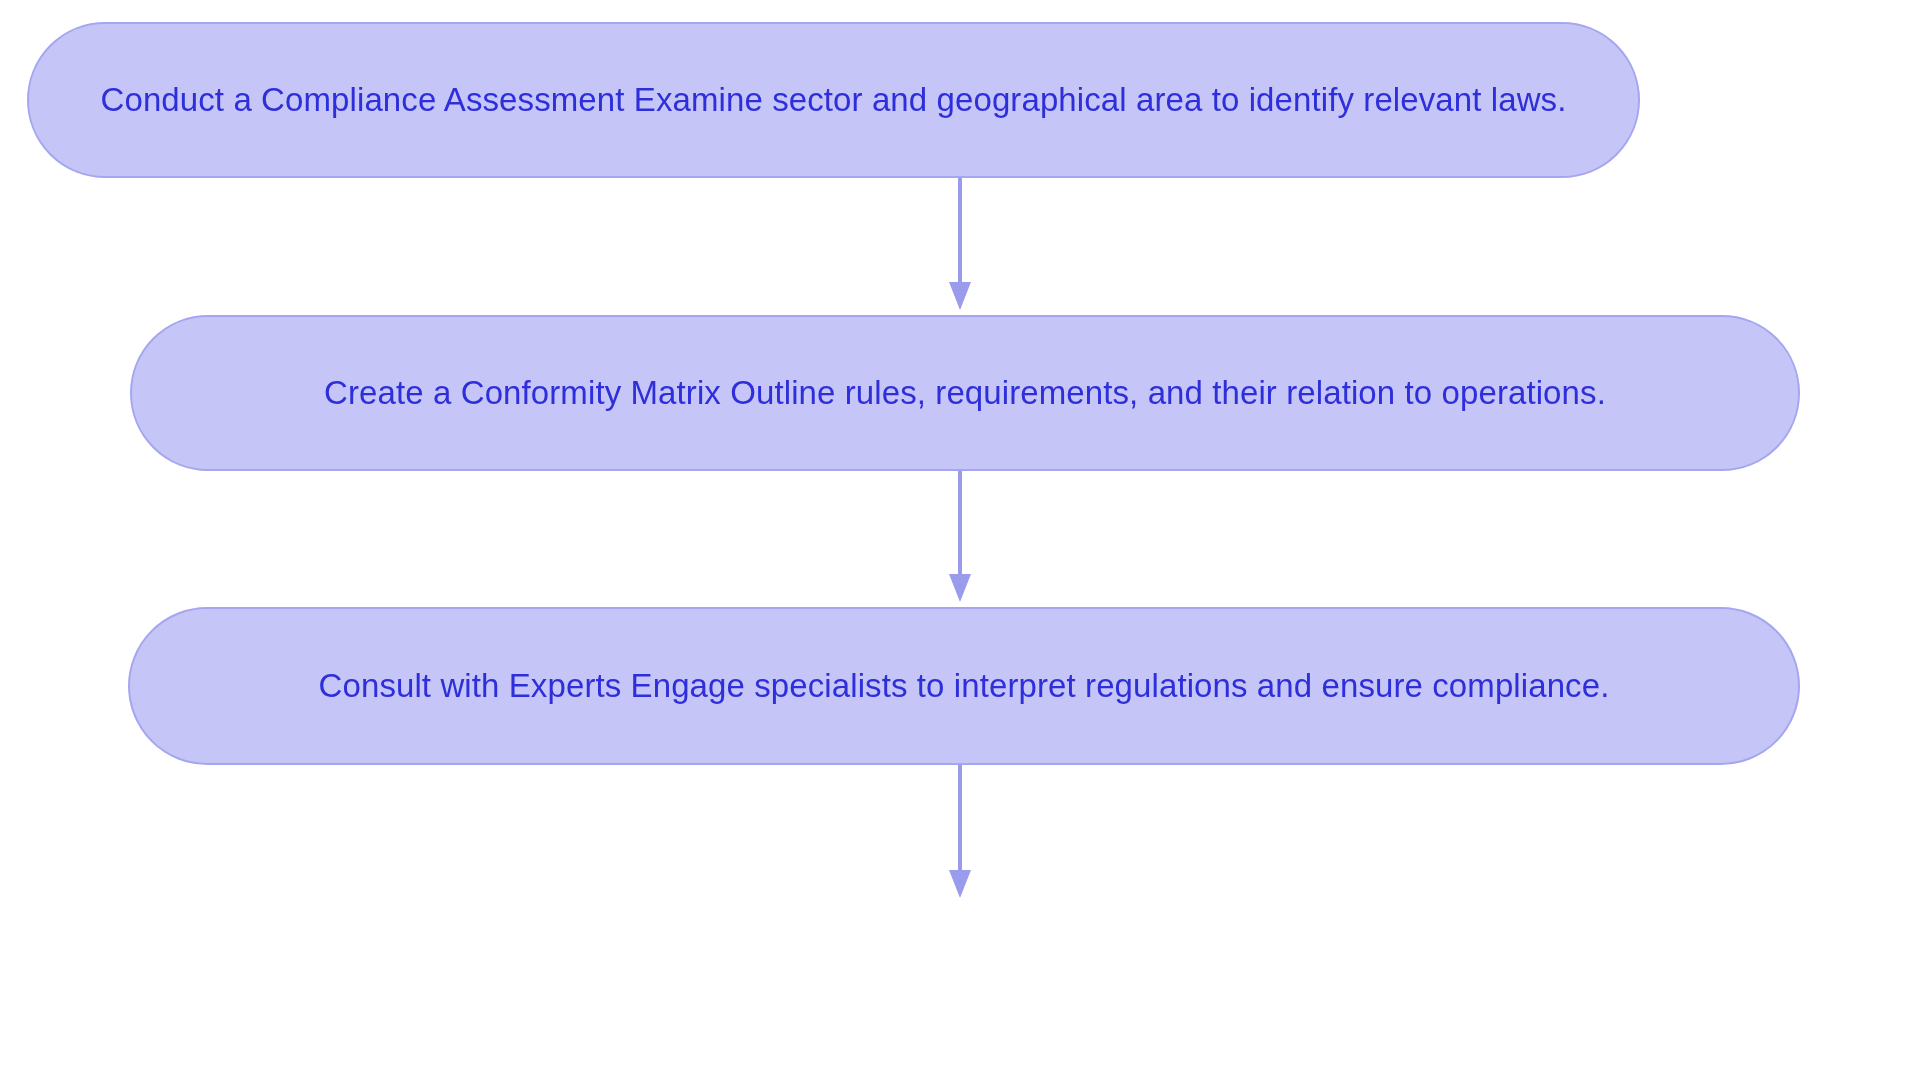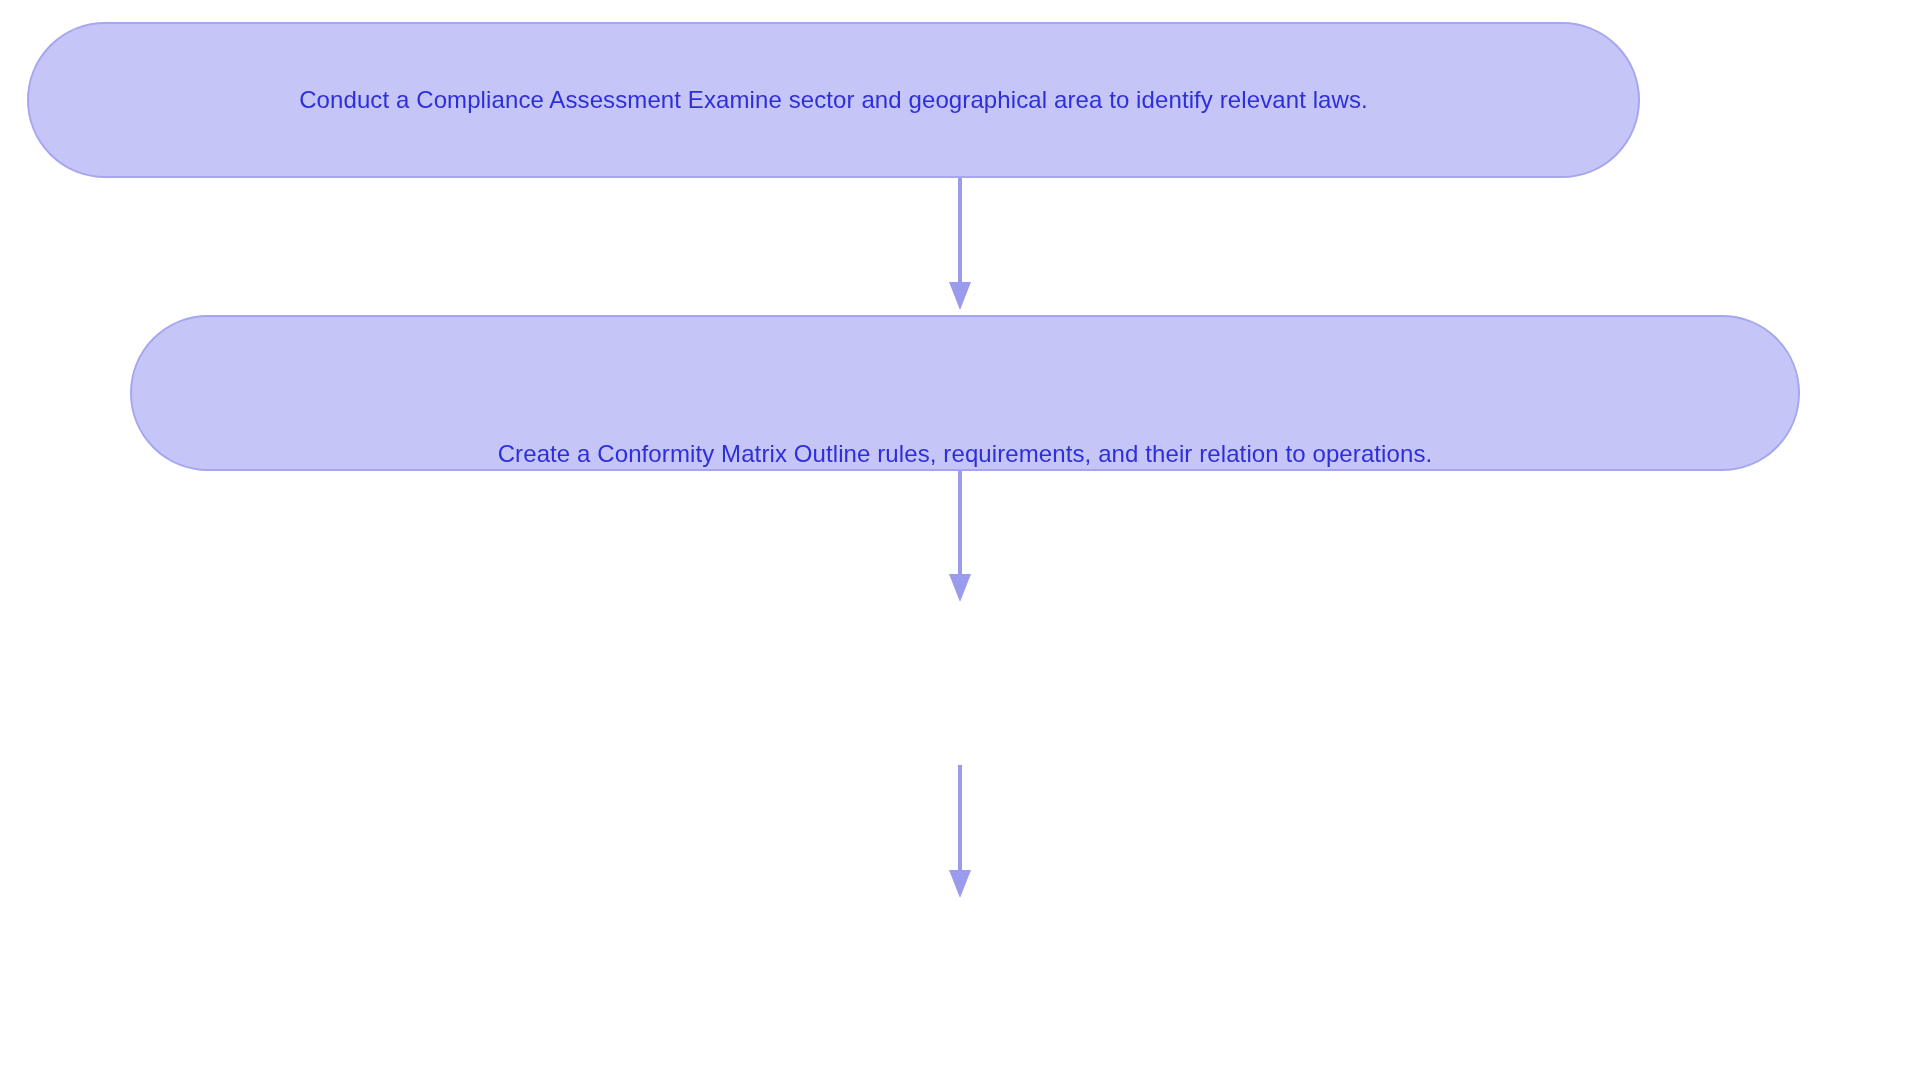--- a/index.html
+++ b/index.html
@@ -22,33 +22,33 @@
     position: absolute;
     box-sizing: border-box;
     background: #c5c6f7;
     border: 2px solid #a5a6ef;
     border-radius: 999px;
     display: flex;
     align-items: center;
     justify-content: center;
     text-align: center;
     color: #2e2edb;
-    font-size: 24px;
+    font-size: 33px;
     line-height: 1.25;
     font-weight: 400;
     letter-spacing: 0.1px;
     padding: 0 46px;
     white-space: nowrap;
   }
   .flow-node-label {
     display: block;
   }
   
   #node-0 { left: 27px;  top: 22px;   width: 1613px; height: 156px; }
-  #node-1 { left: 130px; top: 315px;  width: 1670px; height: 156px; align-items: flex-end; }
+  #node-1 { left: 130px; top: 315px;  width: 1670px; height: 156px; }
   #node-2 { left: 128px; top: 607px;  width: 1672px; height: 158px; }
   #node-3 { left: 198px; top: 903px;  width: 1527px; height: 158px; }
 
   .flow-edge {
     position: absolute;
     left: 943px;
     width: 34px;
     pointer-events: none;
   }
   #edge-0 { top: 178px; height: 137px; }
@@ -76,20 +76,23 @@
     <span class="flow-node-label">Create a Conformity Matrix Outline rules, requirements, and their relation to operations.</span>
   </div>
 
   <div class="flow-edge" id="edge-1">
     <svg viewBox="0 0 34 136" preserveAspectRatio="none" aria-hidden="true">
       <line x1="17" y1="0" x2="17" y2="107" stroke="#9b9bee" stroke-width="4"></line>
       <polygon points="6,103 28,103 17,131" fill="#9b9bee"></polygon>
     </svg>
   </div>
 
+  <div class="flow-node" id="node-2">
+    <span class="flow-node-label">Consult with Experts Engage specialists to interpret regulations and ensure compliance.</span>
+  </div>
 
   <div class="flow-edge" id="edge-2">
     <svg viewBox="0 0 34 138" preserveAspectRatio="none" aria-hidden="true">
       <line x1="17" y1="0" x2="17" y2="109" stroke="#9b9bee" stroke-width="4"></line>
       <polygon points="6,105 28,105 17,133" fill="#9b9bee"></polygon>
     </svg>
   </div>
 
 
 </div>

